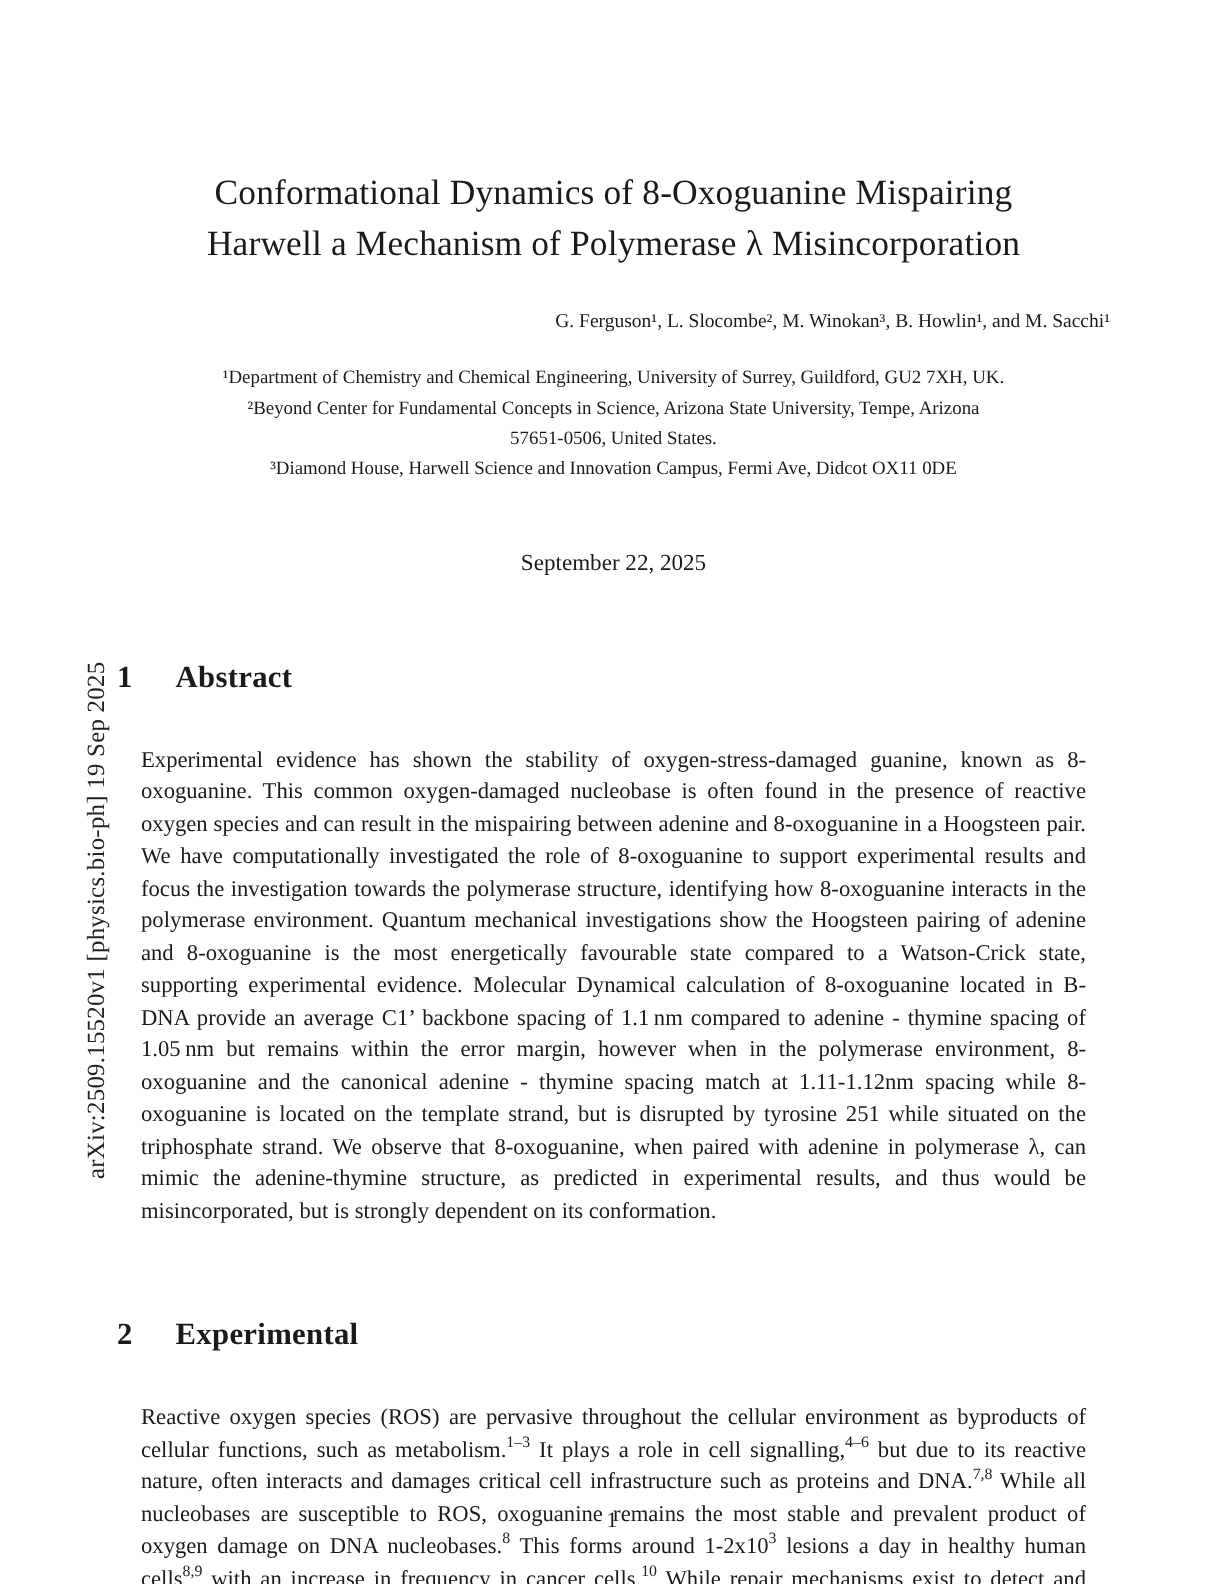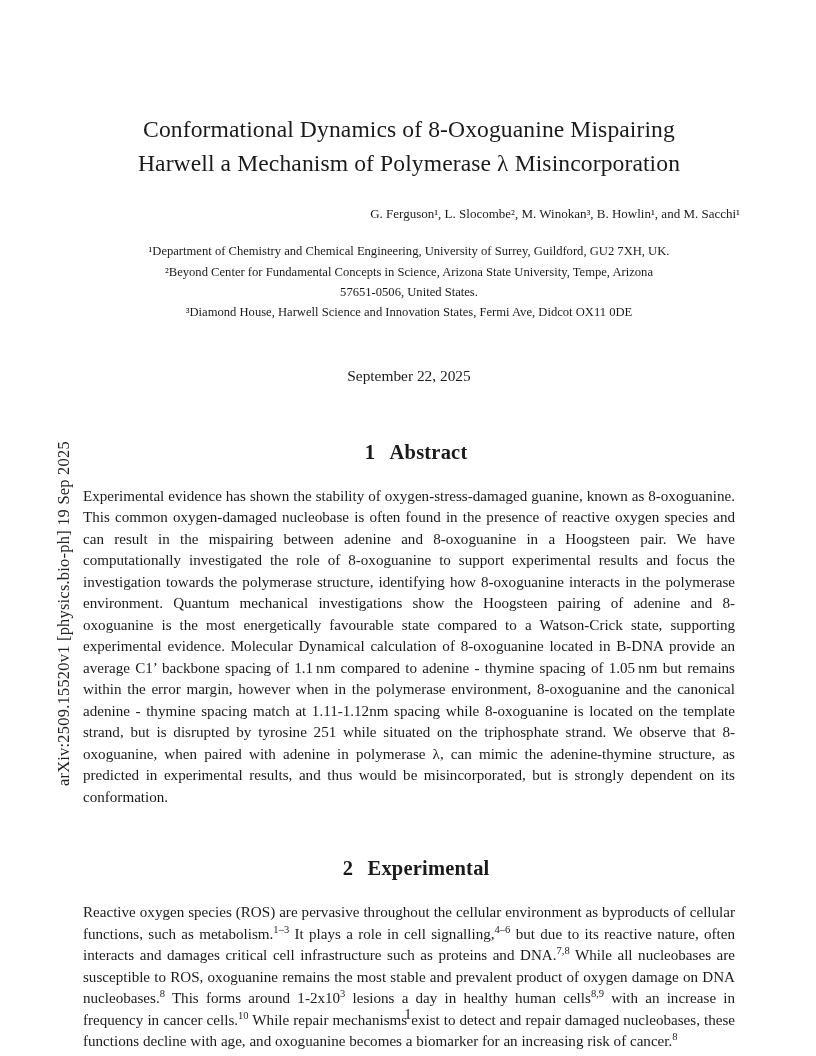--- a/index.html
+++ b/index.html
@@ -80,32 +80,31 @@
     padding-top: 30px;
     font-size: 15.4px;
     text-align: center;
   }
 
   h2.section {
     margin: 0;
     font-weight: bold;
     font-size: 20.5px;
     letter-spacing: 0.2px;
-    text-align: center;
   }
   h2.section .num {
     display: inline-block;
     width: 39px;
   }
 
   .sec-abstract { padding-top: 42px; }
   .sec-intro { padding-top: 44px; }
 
   p.body {
-    margin: 5px;
+    margin: 16px;
     padding-top: 17px;
     font-size: 15.1px;
     line-height: 1.425;
     text-align: justify;
     text-justify: inter-word;
     hyphens: manual;
   }
 
   sup {
     font-size: 0.70em;
@@ -137,21 +136,21 @@
       <span class="ln">Conformational Dynamics of 8-Oxoguanine Mispairing</span>
       <span class="ln">Harwell a Mechanism of Polymerase λ Misincorporation</span>
     </h1>
 
     <p class="authors">G. Ferguson¹, L. Slocombe², M. Winokan³, B. Howlin¹, and M. Sacchi¹</p>
 
     <div class="affiliations">
       <span class="aff">¹Department of Chemistry and Chemical Engineering, University of Surrey, Guildford, GU2 7XH, UK.</span>
       <span class="aff">²Beyond Center for Fundamental Concepts in Science, Arizona State University, Tempe, Arizona</span>
       <span class="aff">57651-0506, United States.</span>
-      <span class="aff">³Diamond House, Harwell Science and Innovation States, Fermi Ave, Didcot OX11 0DE</span>
+      <span class="aff">³Diamond House, Harwell Science and Innovation Campus, Fermi Ave, Didcot OX11 0DE</span>
     </div>
 
     <p class="date">September 22, 2025</p>
 
     <h2 class="section sec-abstract">
       <span class="num">1</span><span>Abstract</span>
     </h2>
 
     <p class="body">Experimental evidence has shown the stability of oxygen-stress-damaged guanine, known as 8-oxoguanine. This common oxygen-damaged nucleobase is often found in the presence of reactive oxygen species and can result in the mispairing between adenine and 8-oxoguanine in a Hoogsteen pair. We have computationally investigated the role of 8-oxoguanine to support experimental results and focus the investigation towards the polymerase structure, identifying how 8-oxoguanine interacts in the polymerase environment. Quantum mechanical investigations show the Hoogsteen pairing of adenine and 8-oxoguanine is the most energetically favourable state compared to a Watson-Crick state, supporting experimental evidence. Molecular Dynamical calculation of 8-oxoguanine located in B-DNA provide an average C1’ backbone spacing of 1.1 nm compared to adenine - thymine spacing of 1.05 nm but remains within the error margin, however when in the polymerase environment, 8-oxoguanine and the canonical adenine - thymine spacing match at 1.11-1.12nm spacing while 8-oxoguanine is located on the template strand, but is disrupted by tyrosine 251 while situated on the triphosphate strand. We observe that 8-oxoguanine, when paired with adenine in polymerase λ, can mimic the adenine-thymine structure, as predicted in experimental results, and thus would be misincorporated, but is strongly dependent on its conformation.</p>
 

